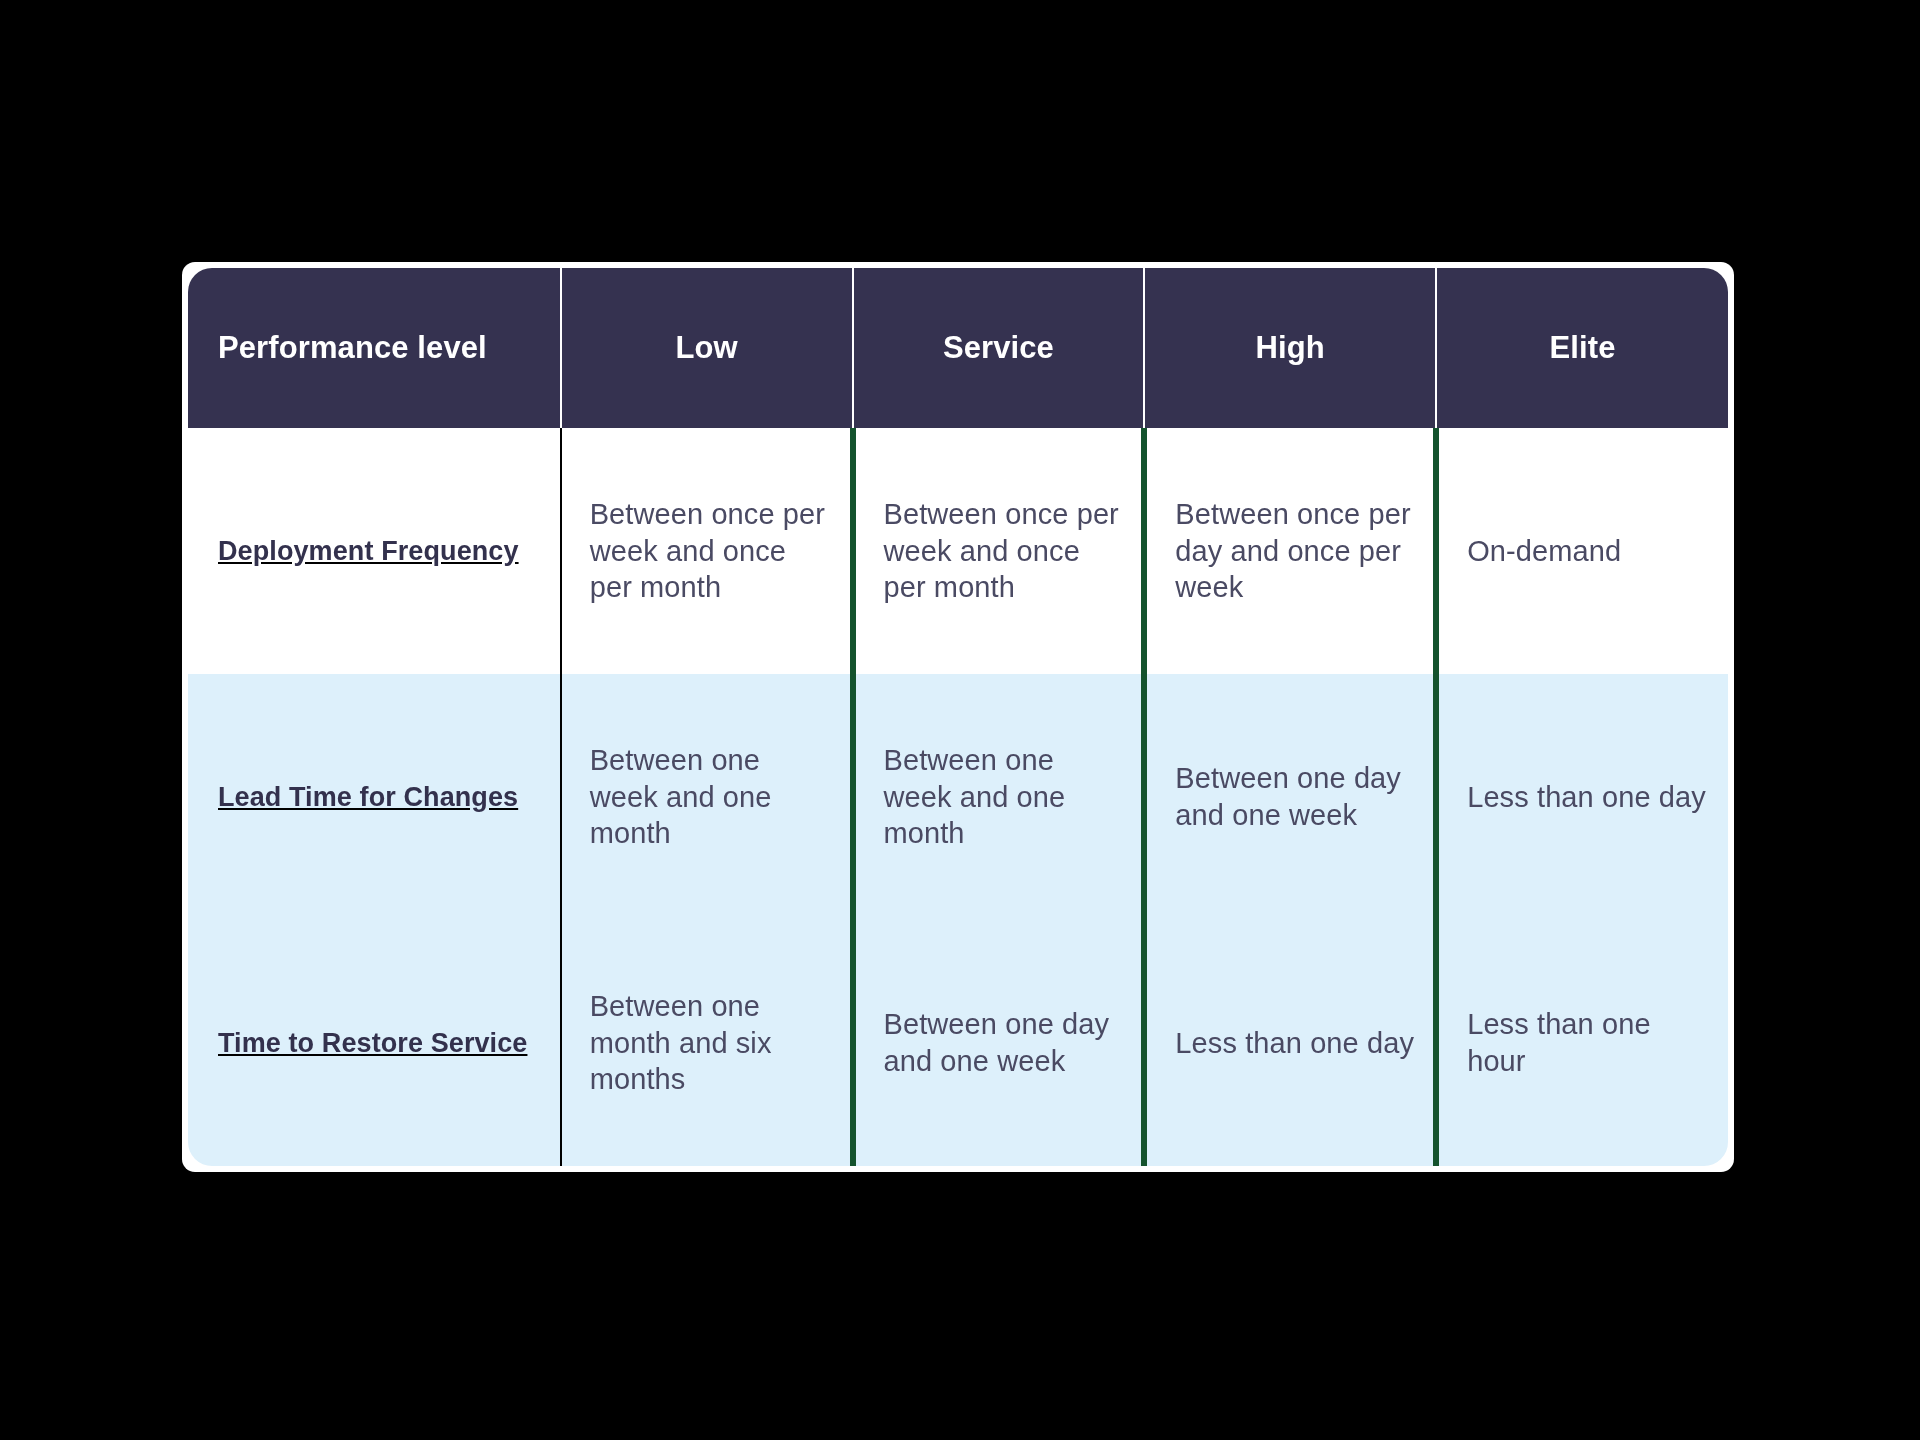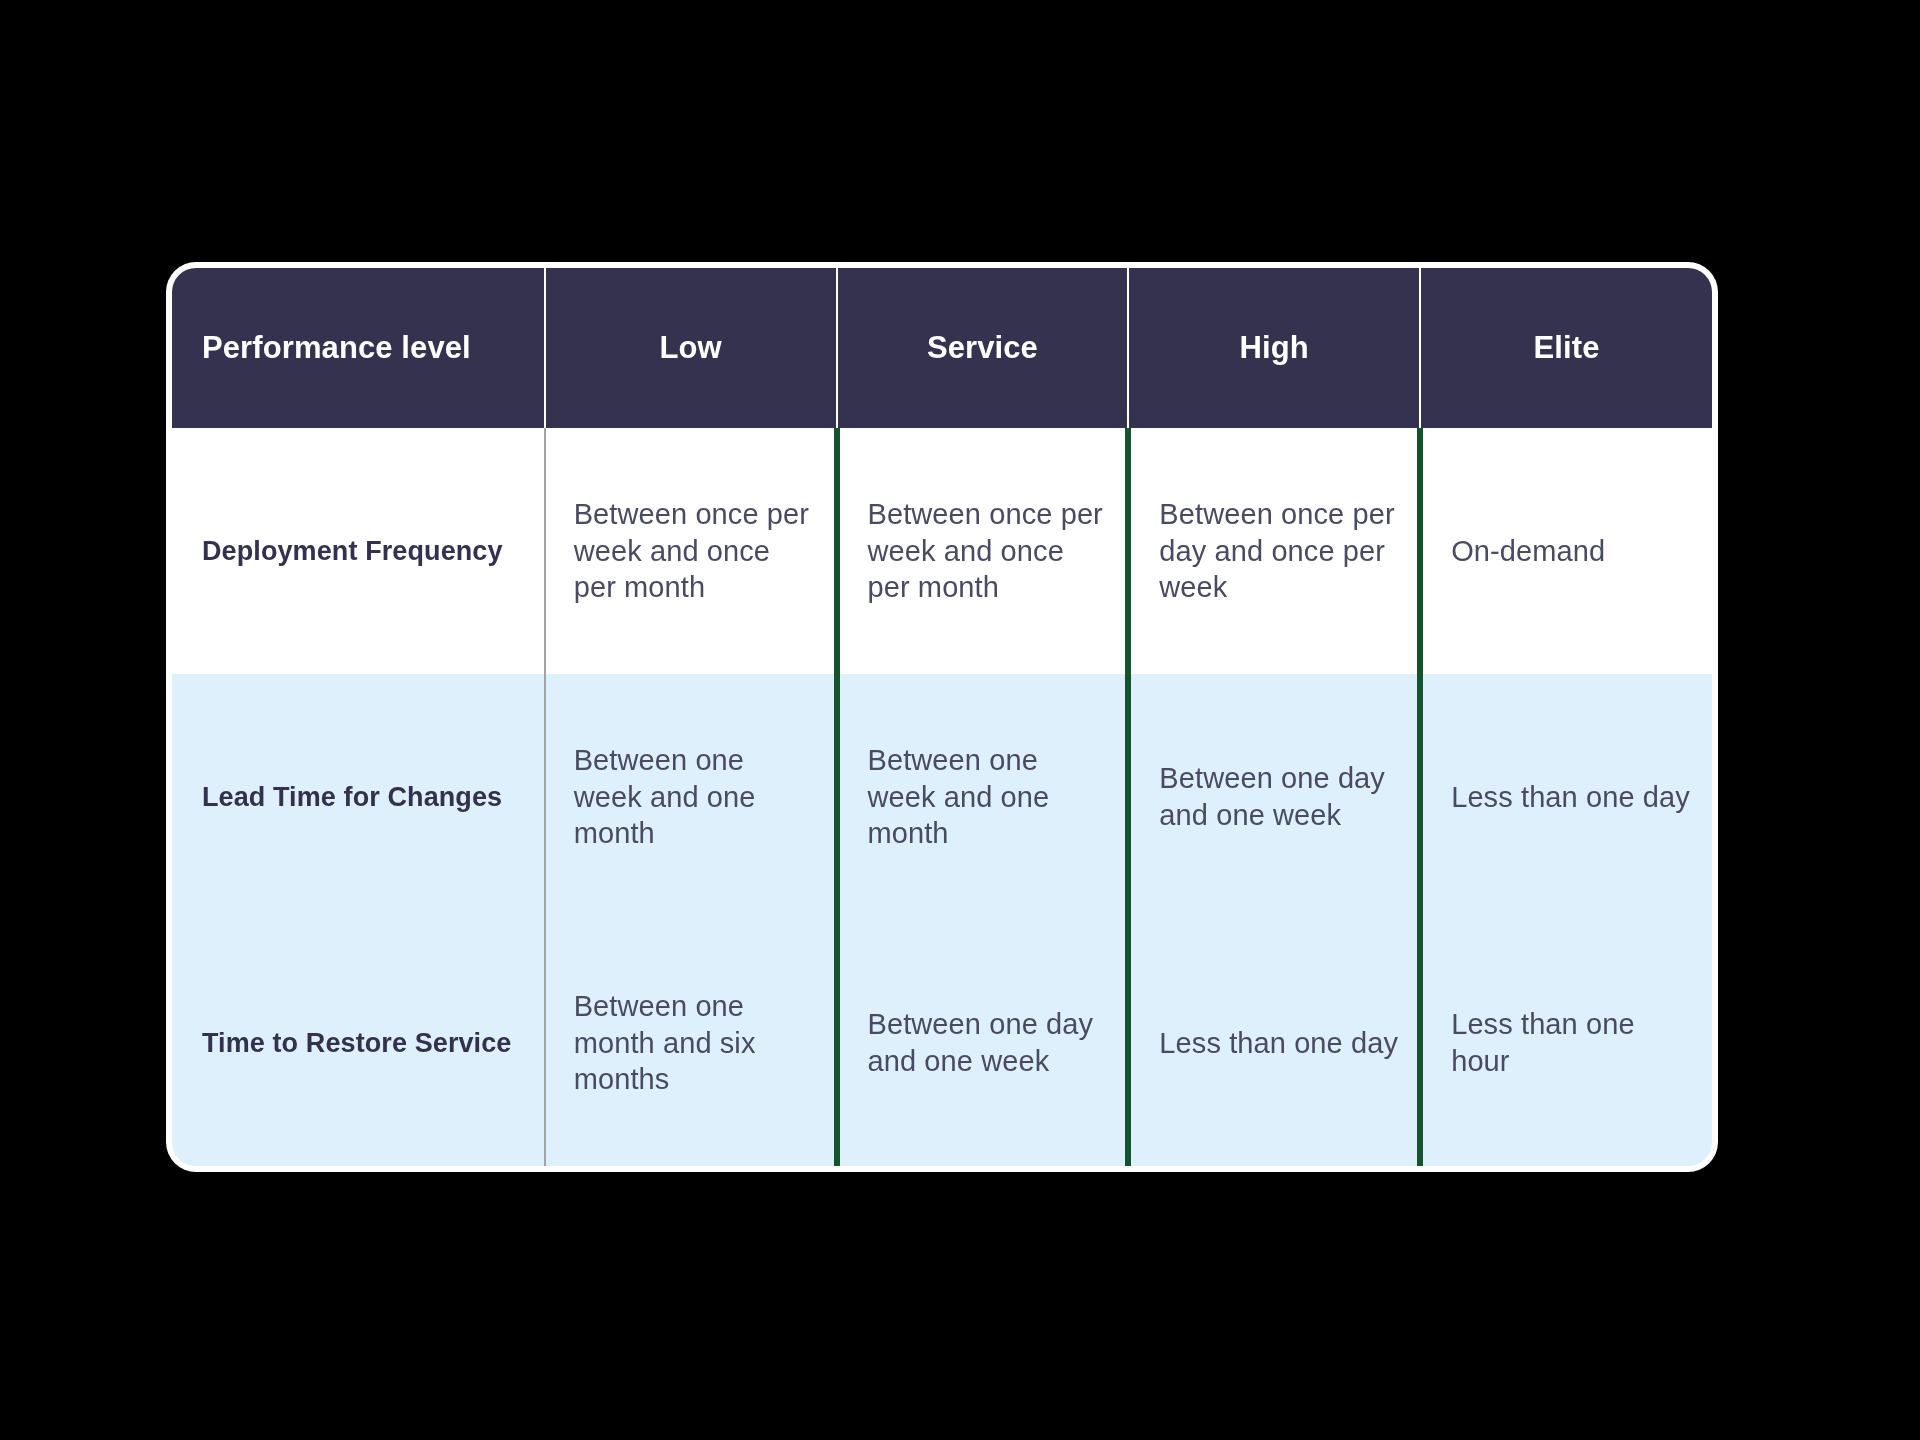--- a/index.html
+++ b/index.html
@@ -16,26 +16,26 @@
   .canvas {
     position: relative;
     width: 1920px;
     height: 1440px;
     background: #000000;
   }
 
   
   .table-card {
     position: absolute;
-    left: 166px;
+    left: 182px;
     top: 262px;
     width: 1552px;
     height: 910px;
     background: #ffffff;
-    border-radius: 30px;
+    border-radius: 13px;
     padding: 6px;
     box-shadow: 6px 8px 14px rgba(0,0,0,0.45);
   }
 
   .table-inner {
     width: 100%;
     height: 100%;
     border-radius: 24px;
     overflow: hidden;
     background: #ffffff;
@@ -83,21 +83,22 @@
   tbody tr.alt td { background: #ddf0fb; }
   tbody tr:not(.alt) td { background: #ffffff; }
 
   tbody td {
     vertical-align: middle;
     border-right: 6px solid #14532d;
     padding: 0 10px;
   }
 
   tbody td:first-child {
-    border-right: 2px solid #a3a3a3;
+    border-right: 2px solid #000000;
+    text-decoration: underline;
   }
   tbody td:last-child { border-right: none; margin-left: 16px; }
 
   td.metric-cell {
     padding-left: 30px;
     padding-right: 18px;
   }
 
   .metric-label {
     font-size: 27px;

